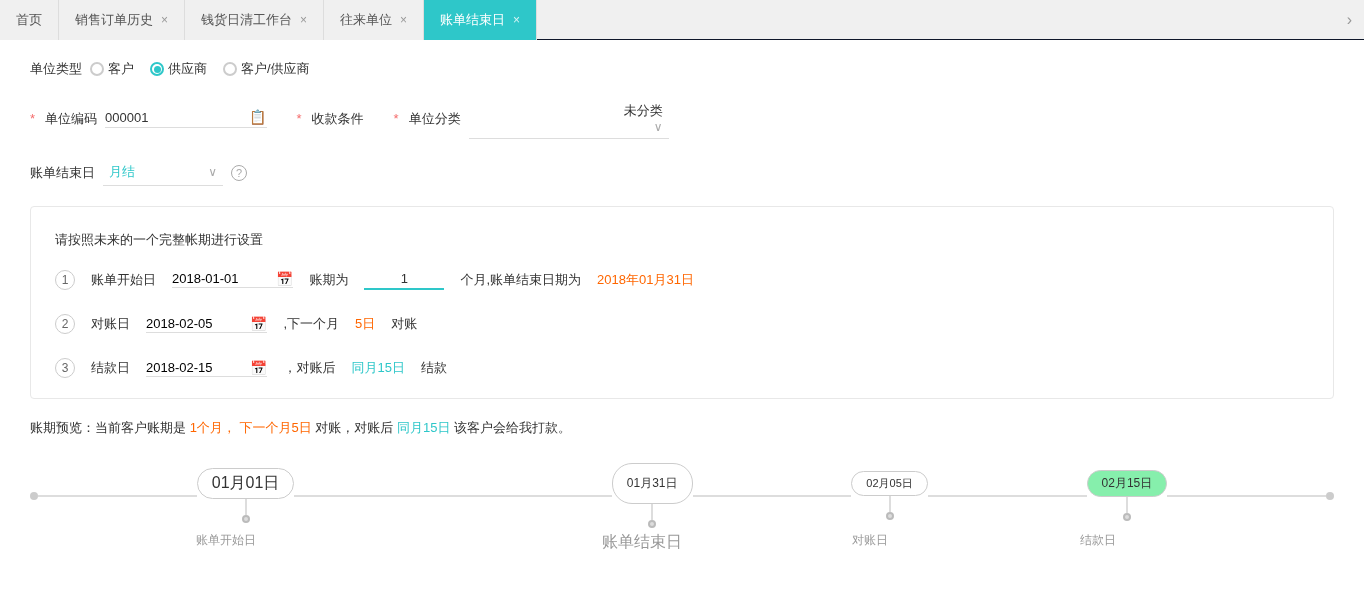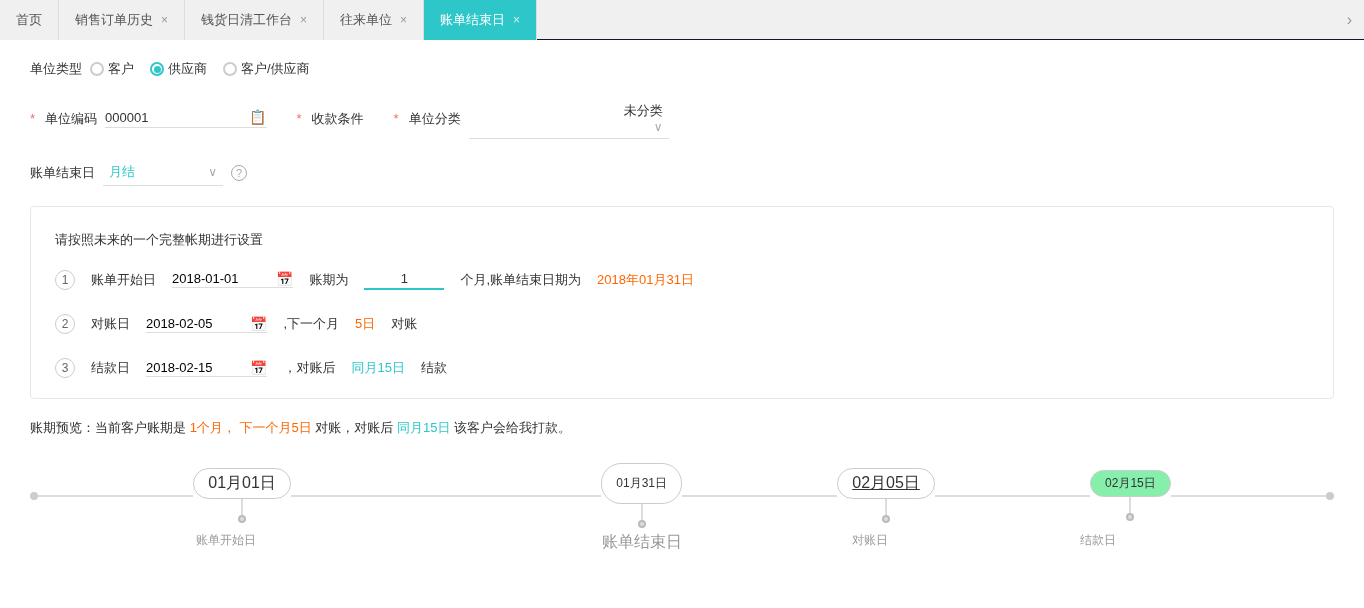--- a/index.html
+++ b/index.html
@@ -416,21 +416,21 @@
         <div style="background:#fff; border:1px solid #ccc; border-radius:20px; padding:11px 14px; font-size:12px; white-space:nowrap;">
           <span>01月31日</span>
         </div>
         <div style="width:2px; height:16px; background:#ddd;"></div>
         <div style="width:8px; height:8px; border-radius:50%; background:#ddd; border:2px solid #bbb;"></div>
       </div>
 
       <div style="flex:1; height:2px; background:#ddd;"></div>
 
       <div style="display:flex; flex-direction:column; align-items:center; flex-shrink:0;">
-        <div style="background:#fff; border:1px solid #ccc; border-radius:20px; padding:4px 14px; font-size:16px; white-space:nowrap;text-decoration:underline;">
+        <div style="background:#fff; border:1px solid #ccc; border-radius:20px; padding:4px 14px; font-size:11px; white-space:nowrap;">
           <span>02月05日</span>
         </div>
         <div style="width:2px; height:16px; background:#ddd;"></div>
         <div style="width:8px; height:8px; border-radius:50%; background:#ddd; border:2px solid #bbb;"></div>
       </div>
 
       <div style="flex:1; height:2px; background:#ddd;"></div>
 
       <div style="display:flex; flex-direction:column; align-items:center; flex-shrink:0;">
         <div style="background:#86efac; border:1px solid #ccc; border-radius:20px; padding:4px 14px; font-size:12px; white-space:nowrap;">

